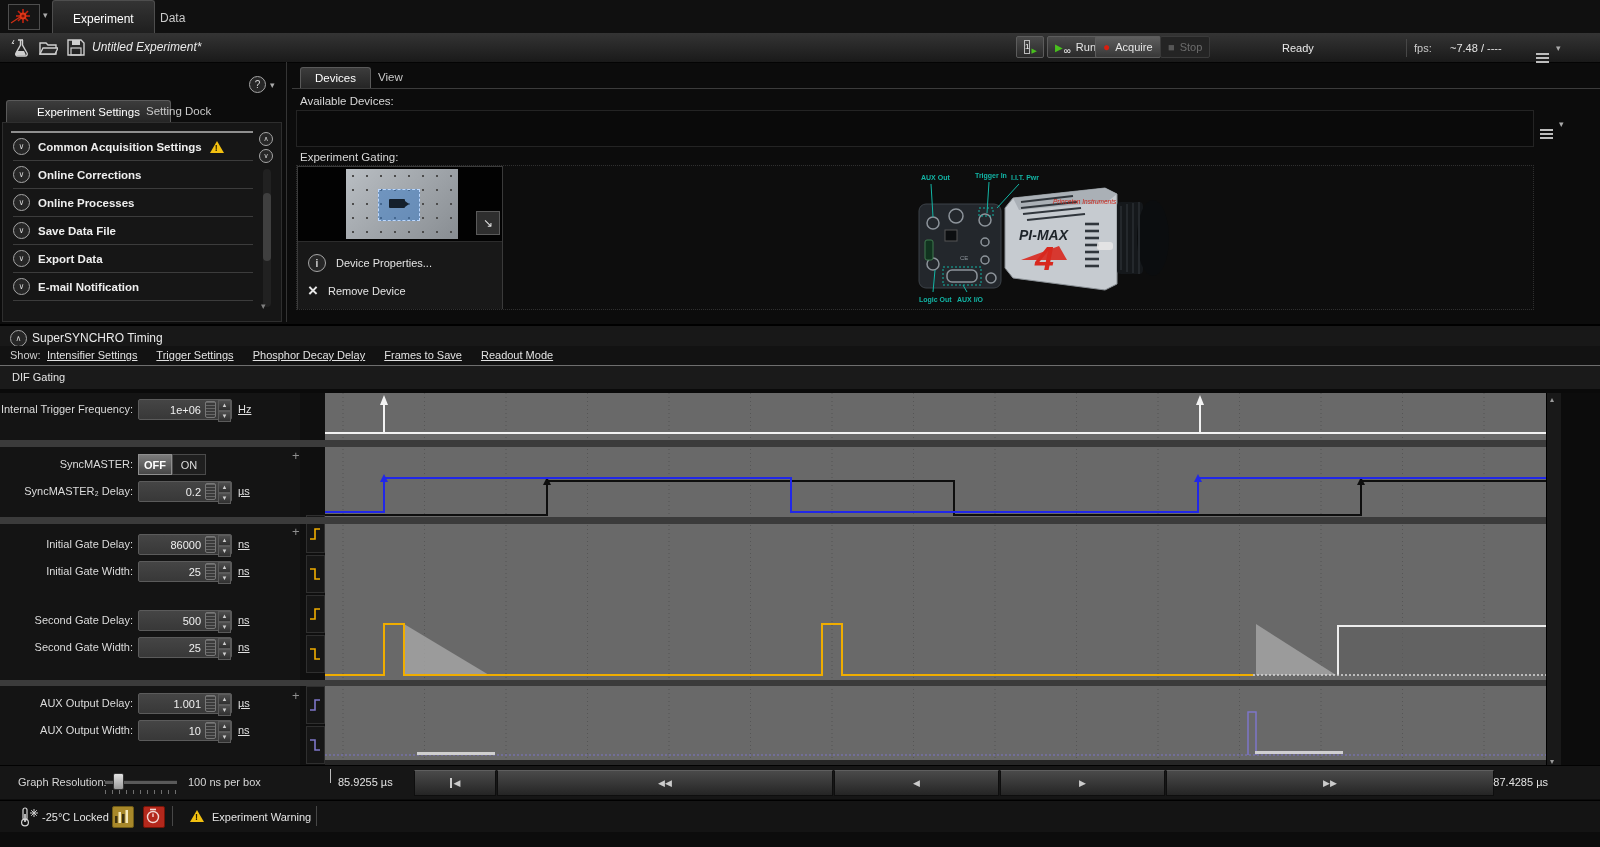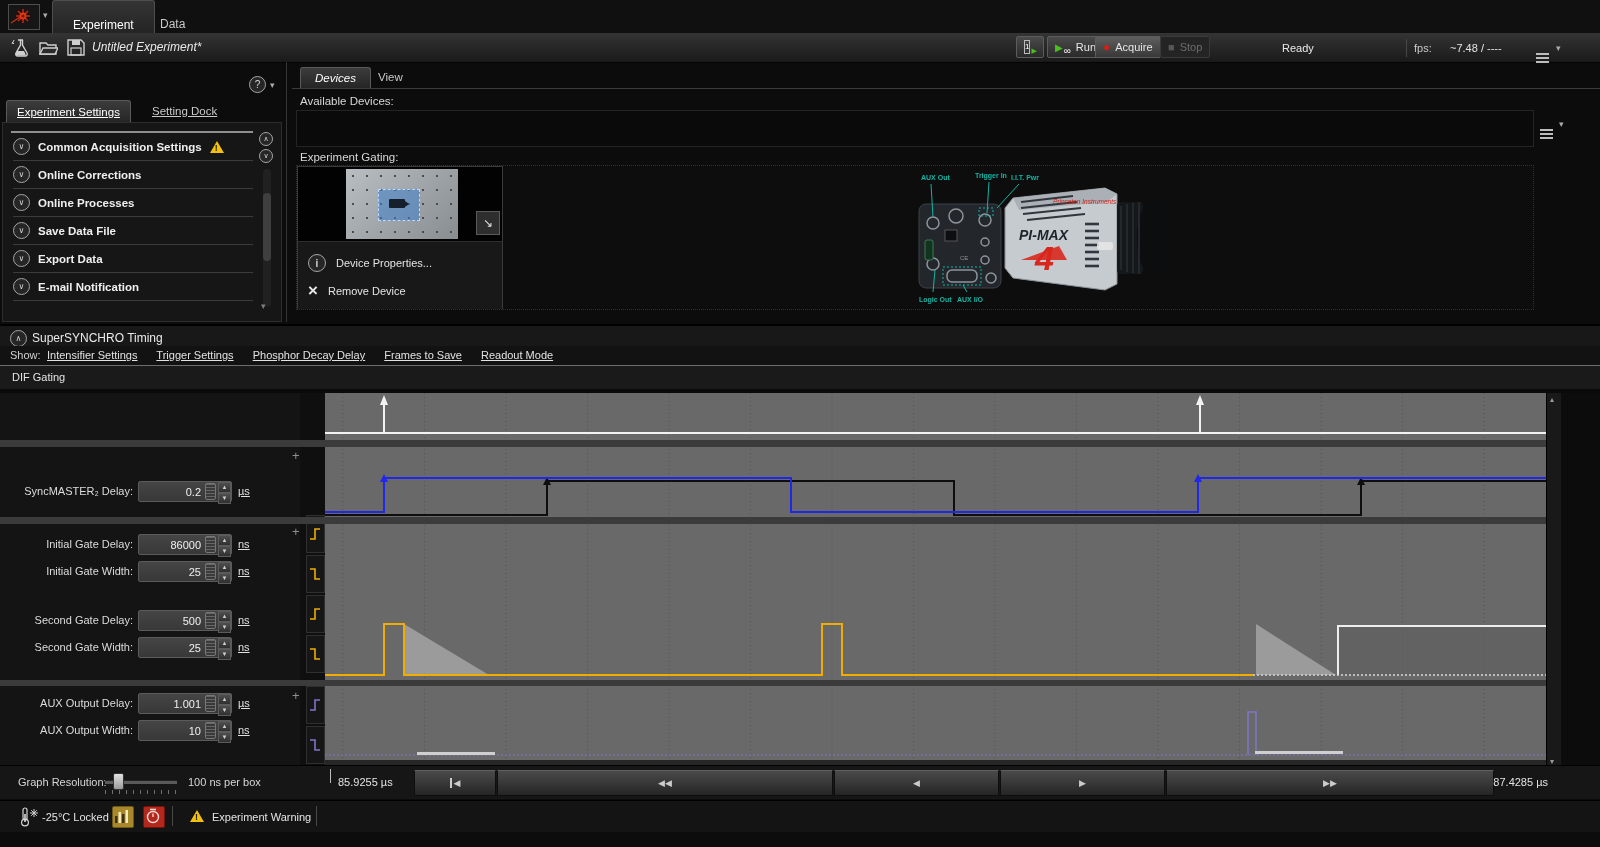--- a/index.html
+++ b/index.html
@@ -3,42 +3,42 @@
 <meta charset="utf-8">
 <style>
   html,body{margin:0;padding:0;background:#000;}
   #app{position:relative;width:1600px;height:847px;background:#0c0c0c;
        font-family:"Liberation Sans",sans-serif;font-size:11px;color:#ddd;overflow:hidden;}
   .abs{position:absolute;}
   
   #tabbar{left:0;top:0;width:1600px;height:33px;background:#101010;}
   .logo-btn{left:8px;top:4px;width:30px;height:24px;background:#161616;border:1px solid #4e4e4e;}
   .logo-caret{left:43px;top:10px;color:#aaa;font-size:9px;}
-  .app-tab{top:0;height:32px;line-height:32px;padding:8px 20px;color:#c9c9c9;font-size:12px;}
+  .app-tab{top:0;height:32px;line-height:32px;padding:2px 20px;color:#c9c9c9;font-size:12px;}
   .app-tab.active{background:linear-gradient(#343434,#1c1c1c);border:1px solid #4e4e4e;border-bottom:none;
        border-radius:3px 3px 0 0;color:#fff;}
   
   #toolbar{left:0;top:33px;width:1600px;height:29px;background:linear-gradient(#343434,#1a1a1a);
        border-bottom:1px solid #040404;}
   .tb-icon{top:5px;width:20px;height:19px;}
   .tb-title{left:92px;top:7px;font-style:italic;color:#e9e9e9;font-size:12px;}
   .tb-btn{top:3px;height:22px;border:1px solid #5c5c5c;border-radius:2px;
        background:linear-gradient(#4a4a4a,#2a2a2a);color:#e6e6e6;display:flex;align-items:center;gap:5px;
        padding:0 7px;box-sizing:border-box;}
   .tb-btn.lit{background:linear-gradient(#5e5e5e,#383838);}
   .tb-btn.dis{background:#242424;border-color:#3a3a3a;color:#6c6c6c;}
   .vsep{width:1px;background:#474747;}
   .ham{width:13px;height:2px;background:#bdbdbd;box-shadow:0 4px 0 #bdbdbd,0 8px 0 #bdbdbd;}
   
   #find-input{left:6px;top:72px;width:228px;height:22px;background:#3b3b3b;border:1px solid #565656;
        color:#e8e8e8;font-style:italic;font-size:11px;padding:0 6px;border-radius:2px;box-sizing:content-box;}
   #find-input::placeholder{color:#9d9d9d;}
   .circle-ico{border:1px solid #a5a5a5;border-radius:50%;background:#262626;color:#d5d5d5;
        display:inline-flex;align-items:center;justify-content:center;}
-  .lp-tab{top:100px;height:22px;line-height:22px;padding:0 10px;color:#c9c9c9;font-size:11.5px;text-decoration:underline;}
+  .lp-tab{top:100px;height:22px;line-height:22px;padding:0 30px;color:#c9c9c9;font-size:11.5px;}
   .lp-tab.active{background:linear-gradient(#3c3c3c,#242424);border:1px solid #5a5a5a;border-bottom:none;
        border-radius:3px 3px 0 0;color:#fff;}
   #acc-panel{left:2px;top:122px;width:278px;height:198px;background:#161616;border:1px solid #2e2e2e;}
   .acc-row{left:10px;width:240px;height:27px;display:flex;align-items:center;gap:8px;border-bottom:1px solid #3c3c3c;}
   .acc-label{color:#efefef;font-size:11.5px;font-weight:bold;}
   .warn{position:relative;width:0;height:0;border-left:7px solid transparent;border-right:7px solid transparent;
        border-bottom:12px solid #f2c010;display:inline-block;}
   .warn i{position:absolute;left:-2px;top:2px;font-style:normal;color:#271d00;font-size:9px;font-weight:bold;}
   .sb-track{background:#212121;border-radius:4px;}
   .sb-thumb{background:#3f3f3f;border-radius:4px;}
@@ -173,21 +173,21 @@
       <span style="color:#aaa;font-size:9px;vertical-align:4px;margin-left:4px;">▾</span>
     </div>
   </div>
 
   <div class="abs circle-ico" style="left:249px;top:76px;width:15px;height:15px;font-size:10px;">
       <span>?</span>
     </div>
   <span class="abs" style="left:270px;top:80px;color:#aaa;font-size:9px;">▾</span>
 
   <div class="abs lp-tab active" style="left:6px;">Experiment Settings</div>
-  <div class="abs lp-tab" style="left:142px;">Setting Dock</div>
+  <div class="abs lp-tab" style="left:116px;">Setting Dock</div>
 
   <div id="acc-panel" class="abs">
     <div class="abs" style="left:8px;top:8px;width:242px;height:2px;background:#8f8f8f;"></div>
     <div class="abs acc-row" style="top:10px;">
       <span class="circle-ico" style="width:15px;height:15px;font-size:8px;">
           <i style="font-style:normal">∨</i>
         </span>
       <span class="acc-label">Common Acquisition Settings</span>
       <span class="warn">
           <i>!</i>
@@ -229,21 +229,21 @@
     <div class="abs circle-ico" style="left:256px;top:26px;width:12px;height:12px;font-size:7px;">
         <i style="font-style:normal">∨</i>
       </div>
     <div class="abs sb-track" style="left:260px;top:46px;width:8px;height:138px;">
       <div class="sb-thumb" style="position:absolute;left:0;top:24px;width:8px;height:68px;"></div>
     </div>
     <span class="abs" style="left:258px;top:178px;color:#7f7f7f;font-size:9px;">▾</span>
   </div>
   <div class="abs" style="left:286px;top:62px;width:1px;height:260px;background:#353535;"></div>
 
-  <div class="abs dv-tab active" style="left:300px;font-style:italic;">Devices</div>
+  <div class="abs dv-tab active" style="left:300px;">Devices</div>
   <div class="abs dv-tab" style="left:364px;">View</div>
   <div class="abs" style="left:292px;top:88px;width:1308px;height:1px;background:#3c3c3c;"></div>
   <span class="abs sec-label" style="left:300px;top:95px;">Available Devices:</span>
   <div id="avail-strip" class="abs"></div>
   <div class="abs" style="left:1540px;top:119px;">
     <span class="ham" style="display:inline-block;"></span>
     <span style="color:#aaa;font-size:9px;vertical-align:4px;margin-left:3px;">▾</span>
   </div>
   <span class="abs sec-label" style="left:300px;top:151px;">Experiment Gating:</span>
 
@@ -398,21 +398,38 @@
         <polyline points="923,362 923,319 931,319 931,362" fill="none" stroke="#7d76c9" stroke-width="1.5"></polyline>
         <rect x="92" y="359" width="78" height="3" fill="#cfcfcf"></rect>
         <rect x="930" y="358" width="88" height="3" fill="#cfcfcf"></rect>
       </svg>
   </div>
   <div id="graph-scroll" class="abs">
     <span style="position:absolute;left:3px;top:2px;">▴</span>
     <span style="position:absolute;left:3px;bottom:2px;">▾</span>
   </div>
 
-
+  <div class="abs t-row" style="top:399px;">
+    <span class="t-label">Internal Trigger Frequency:</span>
+    <span class="num-input">
+      <span class="num-val">1e+06</span>
+      <span class="num-handle"></span>
+      <span class="num-spin">
+        <i>▲</i>
+        <i>▼</i>
+        </span>
+    </span>
+    <a class="unit">Hz</a>
+  </div>
+
+  <div class="abs t-row" style="top:454px;">
+    <span class="t-label">SyncMASTER:</span>
+    <span class="tg-btn tg-off">OFF</span>
+    <span class="tg-btn tg-on">ON</span>
+  </div>
 
   <div class="abs t-row" style="top:481px;">
     <span class="t-label">SyncMASTER₂ Delay:</span>
     <span class="num-input">
       <span class="num-val">0.2</span>
       <span class="num-handle"></span>
       <span class="num-spin">
         <i>▲</i>
         <i>▼</i>
         </span>

